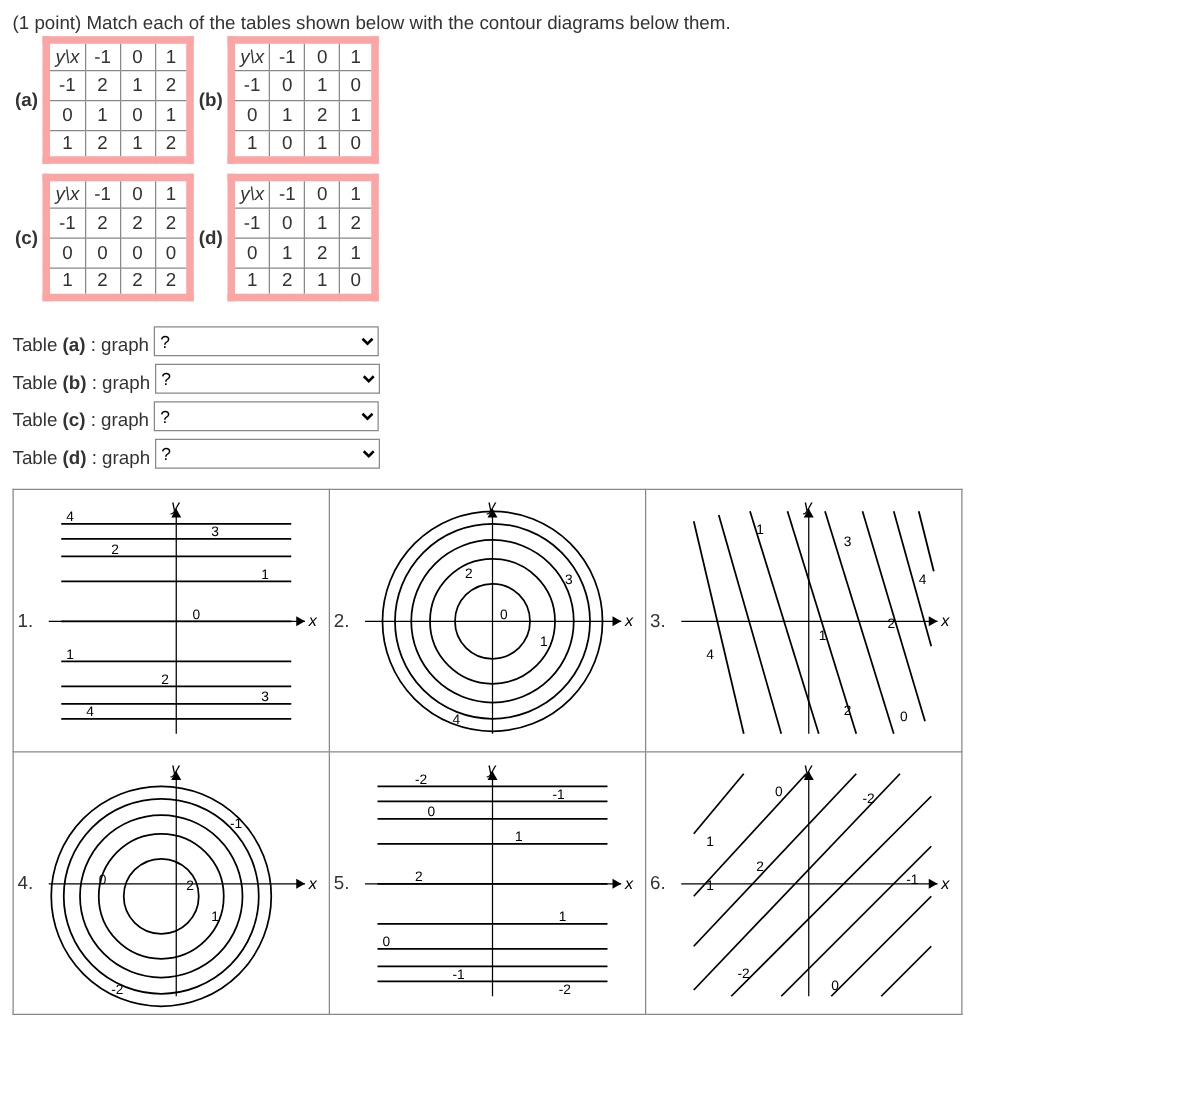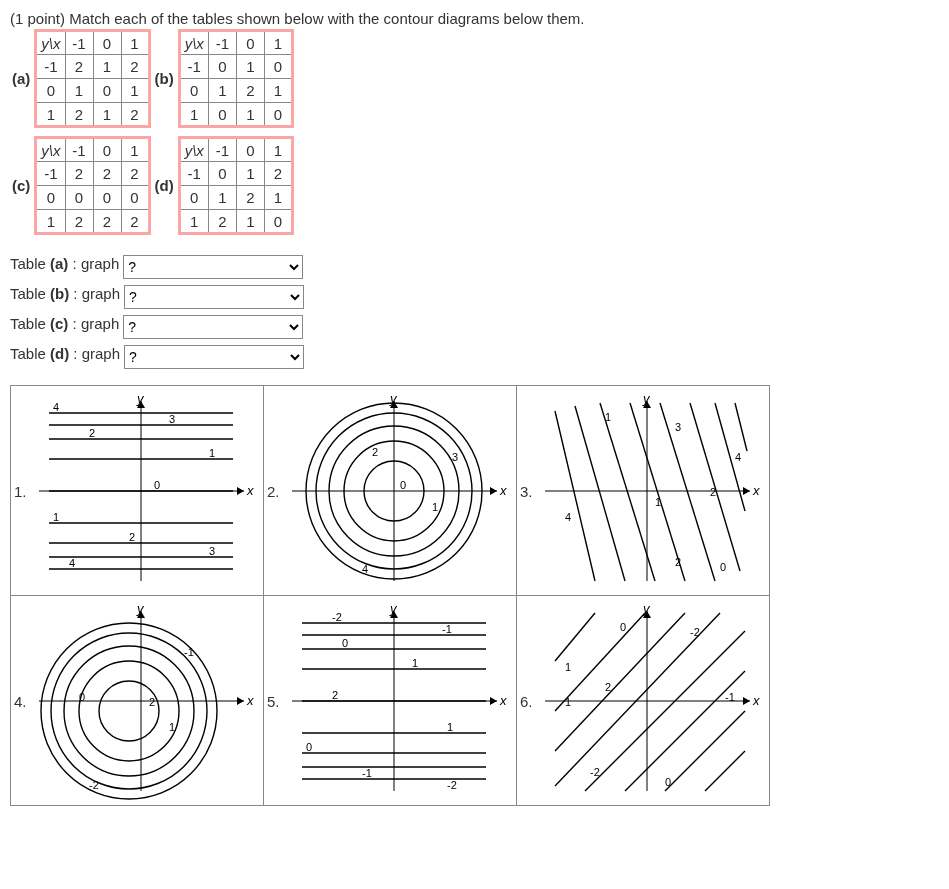--- a/index.html
+++ b/index.html
@@ -11,34 +11,34 @@
     color: #333;
     background: #fff;
     width: 949px;
   }
   .question-text { margin-bottom: 0; }
   .tables-zone { display: flex; flex-direction: column; gap: 4px; margin-bottom: 18px; }
   .tables-row { display: flex; align-items: center; }
   .tbl-label { font-size: 15px; padding: 0 2px; font-weight: bold; }
   table.datatbl {
     border-collapse: collapse;
-    border: 3px solid #fca5a5;
+    border: 6px solid #fca5a5;
     margin: 2px;
     font-size: 15px;
   }
   table.datatbl td {
     border: 1px solid #888;
     width: 28px;
     height: 24px;
     text-align: center;
     padding: 0 4px;
   }
   table.datatbl td.hdr { font-style: italic; }
   .match-rows { margin: 6px 0 16px 0; }
-  .match-row { display: flex; align-items: flex-start; margin: 6px 0; font-size: 15px; }
+  .match-row { display: flex; align-items: flex-end; margin: 6px 0; font-size: 15px; }
   .match-row span.lbl { margin-right: 4px; }
   .match-row select {
     width: 180px;
     height: 24px;
     font-size: 14px;
     border: 1px solid #888;
     background: #fff;
   }
   .graphs-grid {
     border: 1px solid #888;

